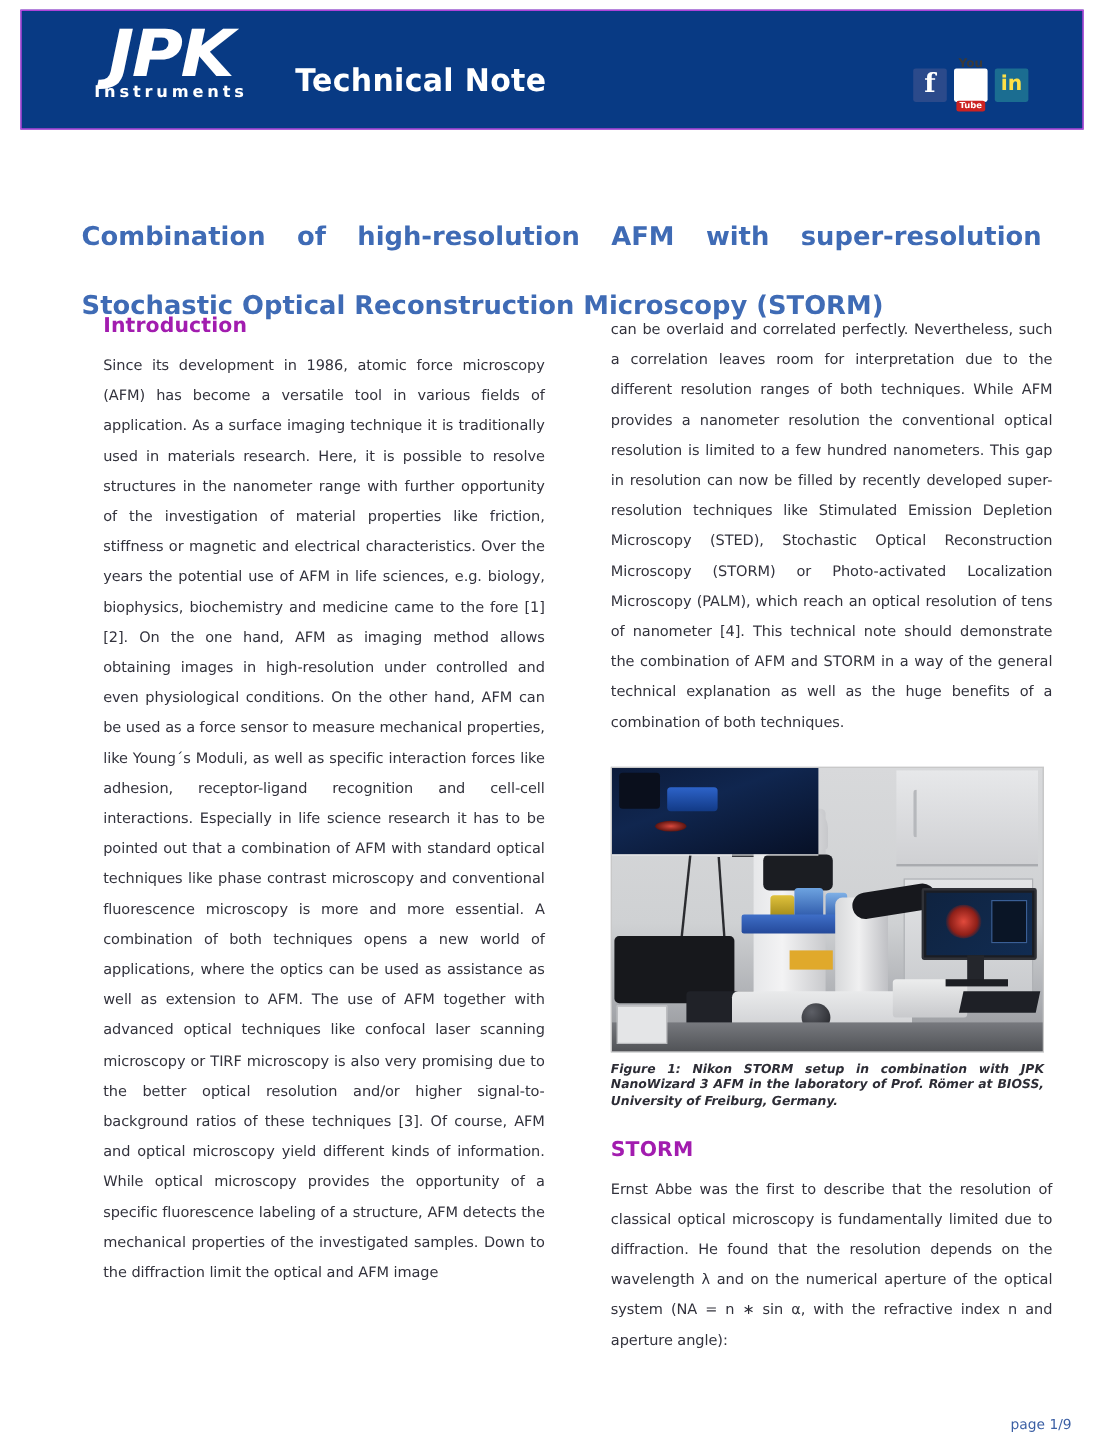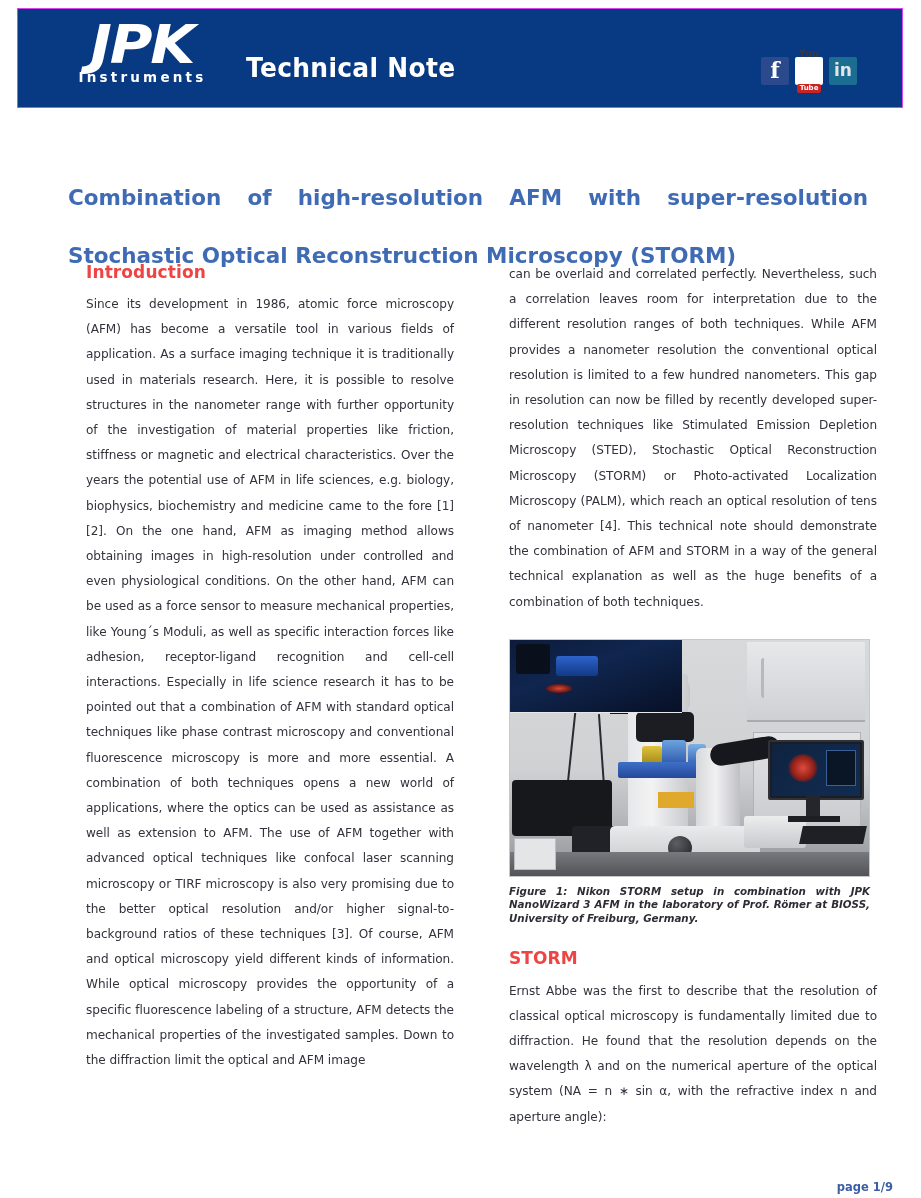--- a/index.html
+++ b/index.html
@@ -116,21 +116,21 @@
     font-family: "DejaVu Sans", sans-serif;
     font-size: 7px;
     font-weight: bold;
     line-height: 9px;
     border-radius: 2px;
     padding: 0 3px;
     margin-top: 1px;
   }
   .social-li {
     background: #1b6d91;
-    color: #e5e5e5;
+    color: #fde047;
     font-family: "DejaVu Sans", sans-serif;
     font-weight: bold;
     font-size: 17px;
     line-height: 18px;
     padding-bottom: 2px;
   }
 
   
   .doc-title {
     position: absolute;
@@ -166,21 +166,21 @@
     top: 262px;
     width: 368px;
   }
   .col-left  { left: 86px; }
   .col-right { left: 509px; }
 
   h2.section-head {
     font-family: "DejaVu Sans", sans-serif;
     font-weight: bold;
     font-size: 17px;
-    color: #ef4444;
+    color: #a21caf;
     margin: 0 0 10px 0;
     letter-spacing: 0.1px;
   }
   h2.section-head.storm {
     margin-top: 22px;
     margin-bottom: 11px;
   }
 
   p.body-text {
     margin: 0;
@@ -364,21 +364,21 @@
   }
 
   
   .footer-page {
     position: absolute;
     right: 28px;
     bottom: 4px;
     font-family: "DejaVu Sans", sans-serif;
     font-size: 11.5px;
     color: #3b5fa4;
-    font-weight: bold;
+    font-weight: normal;
   }
 </style>
 </head>
 <body>
 
 <div class="header-banner">
 
   <div class="logo-block">
     <div class="logo-jpk">JPK</div>
     <div class="logo-instruments">Instruments</div>

